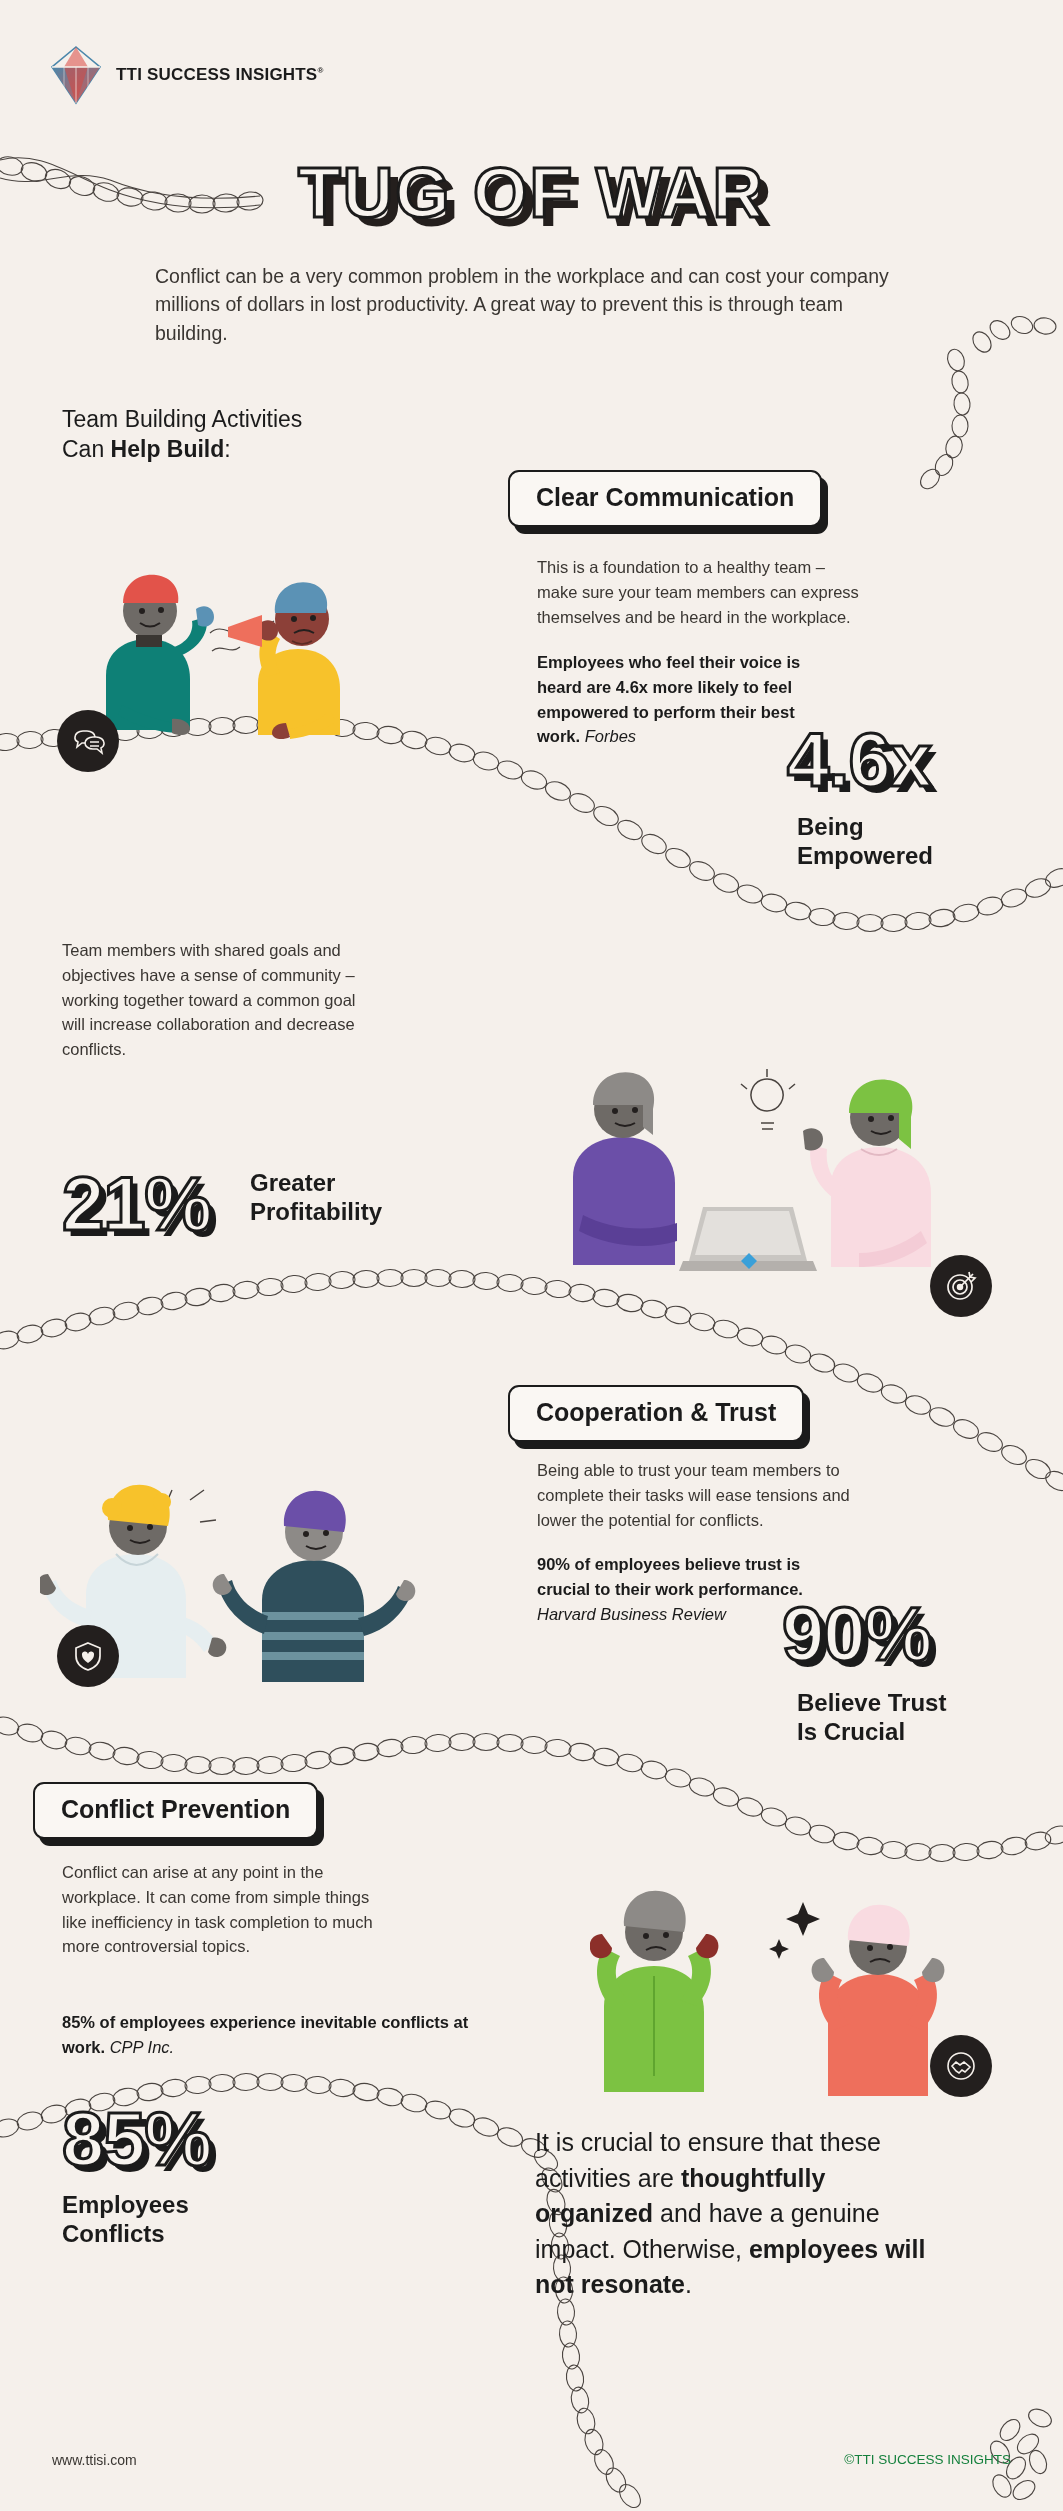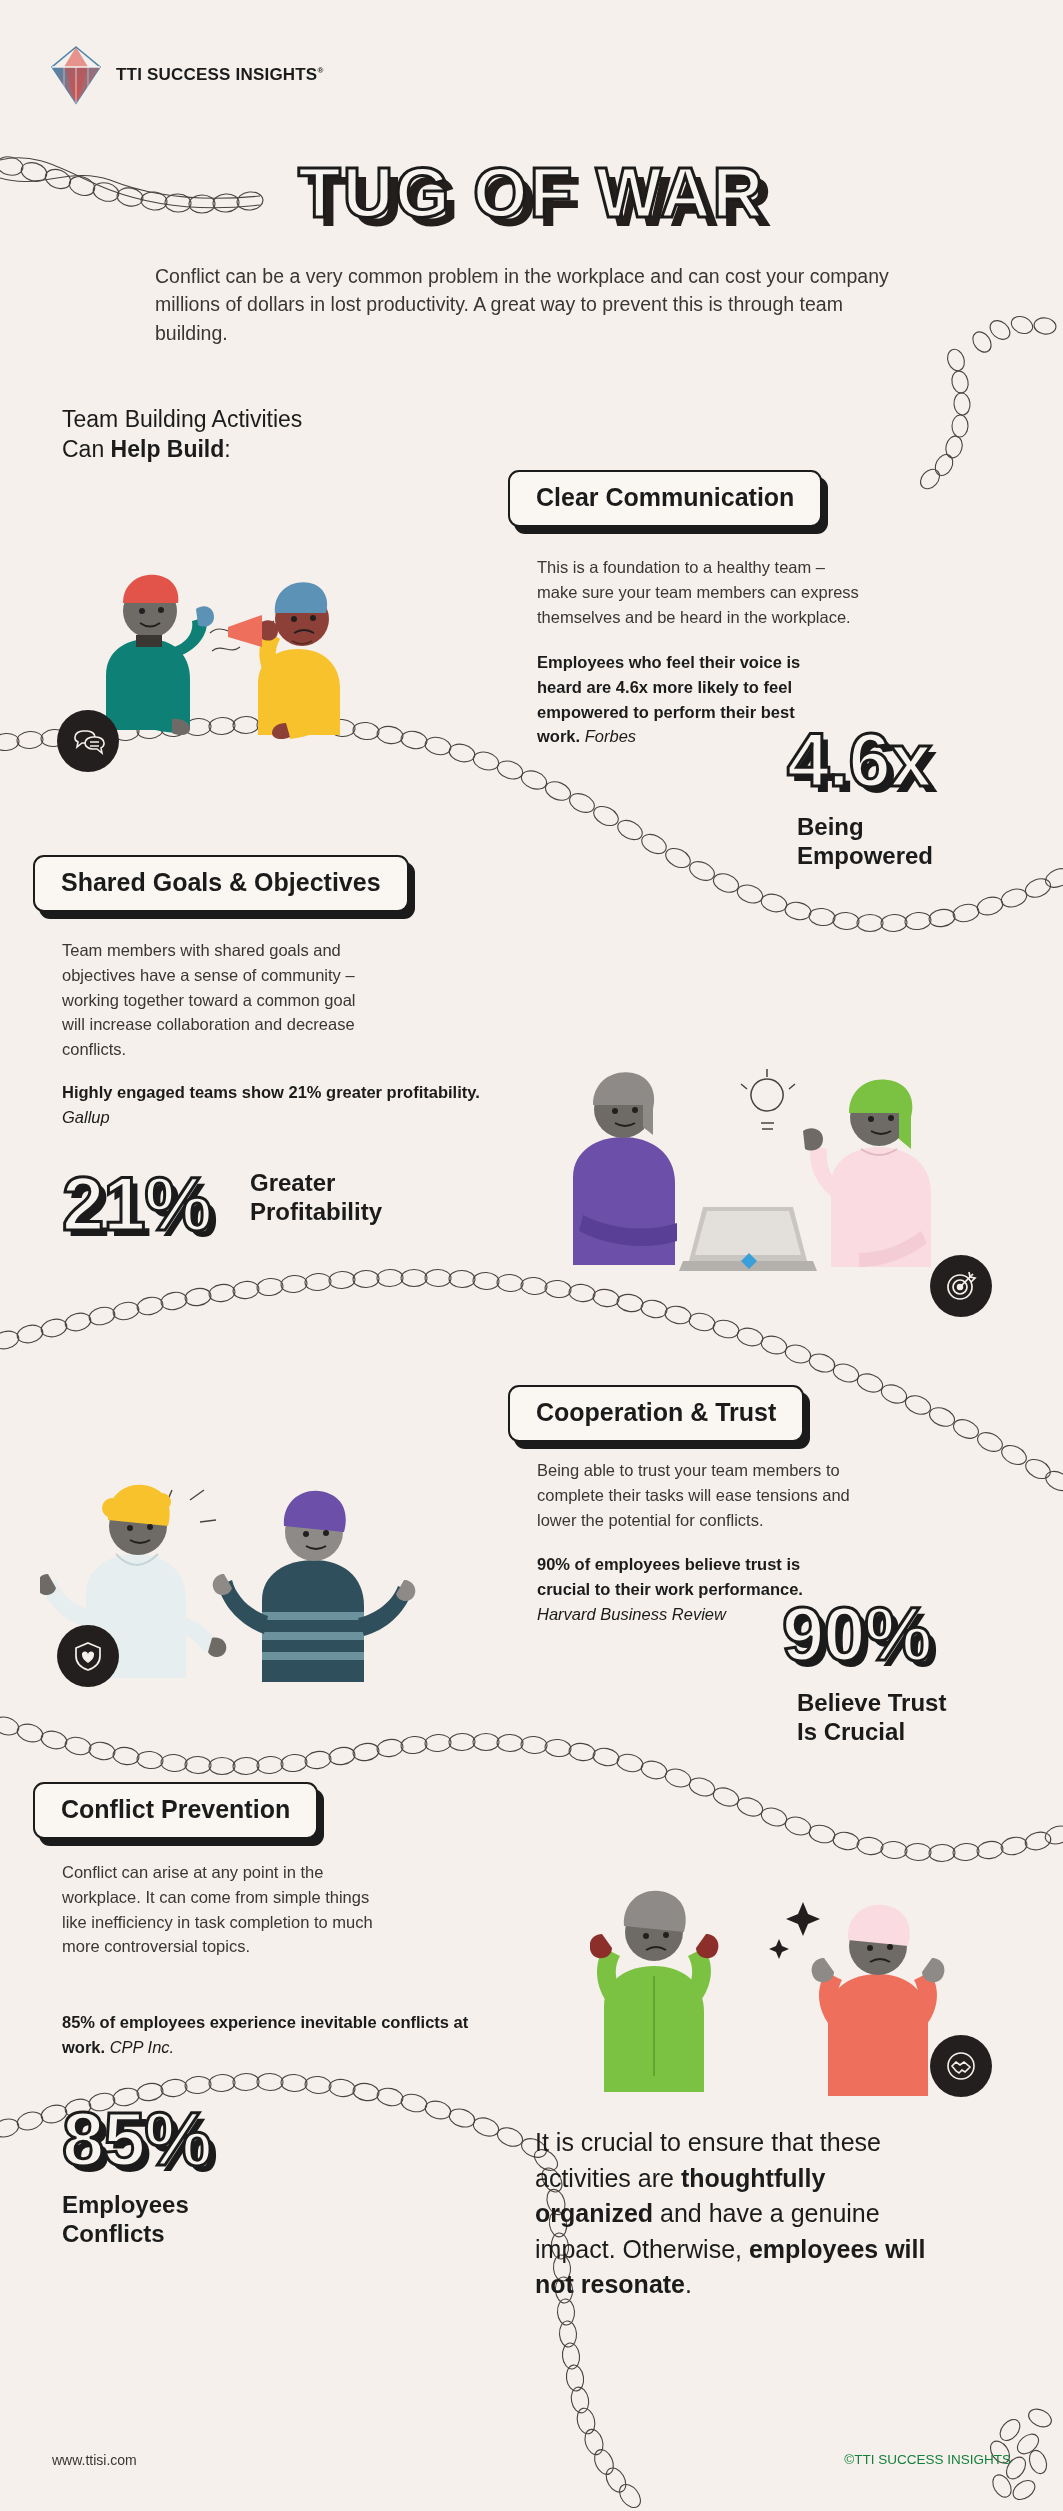--- a/index.html
+++ b/index.html
@@ -464,26 +464,21 @@
   <div class="stat-text" style="left:537px; top:650px; width:275px;">
     <span>Employees who feel their voice is heard are 4.6x more likely to feel empowered to perform their best work.</span>
     <span class="src">Forbes</span>
   </div>
   <div class="bignum" style="left:787px; top:716px;">4.6x</div>
   <div class="biglabel" style="left:797px; top:812px;">
     <span>Being</span><br>
     <span>Empowered</span>
   </div>
 
-  <div class="pill" style="left:33px; top:855px;">Shared Goals &amp; Objectives</div>
   <div class="body-text" style="left:62px; top:938px; width:310px;">Team members with shared goals and objectives have a sense of community – working together toward a common goal will increase collaboration and decrease conflicts.</div>
-  <div class="stat-text" style="left:62px; top:1080px; width:460px;">
-    <span>Highly engaged teams show 21% greater profitability.</span>
-    <span class="src">Gallup</span>
-  </div>
   <div class="bignum" style="left:62px; top:1160px;">21%</div>
   <div class="biglabel" style="left:250px; top:1168px;">
     <span>Greater</span><br>
     <span>Profitability</span>
   </div>
 
   <svg class="illus" style="left:555px; top:1065px;" width="420" height="230" viewBox="0 0 420 230">
 
     <path d="M212 46 a16 16 0 1 1 .1 0z" fill="none" stroke="#4a4440" stroke-width="1.5"></path>
     <path d="M206 58 h13 M207 64 h11" stroke="#4a4440" stroke-width="1.5"></path>

